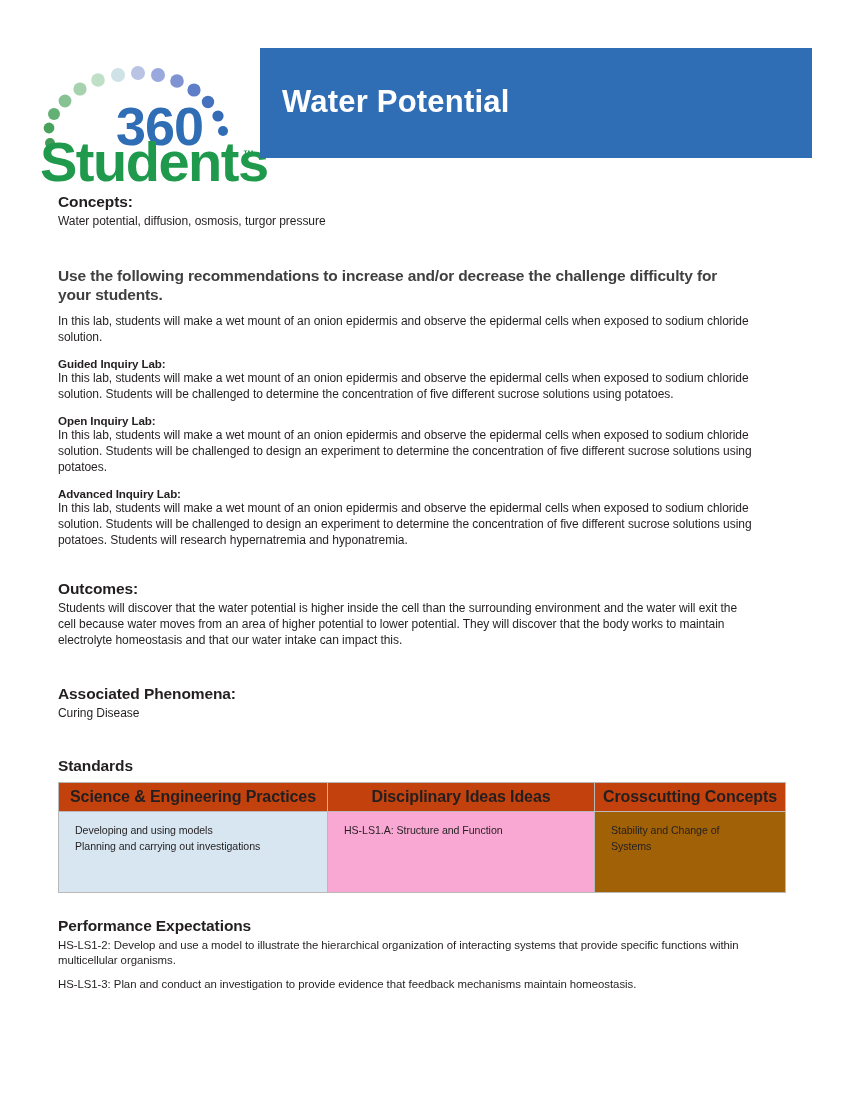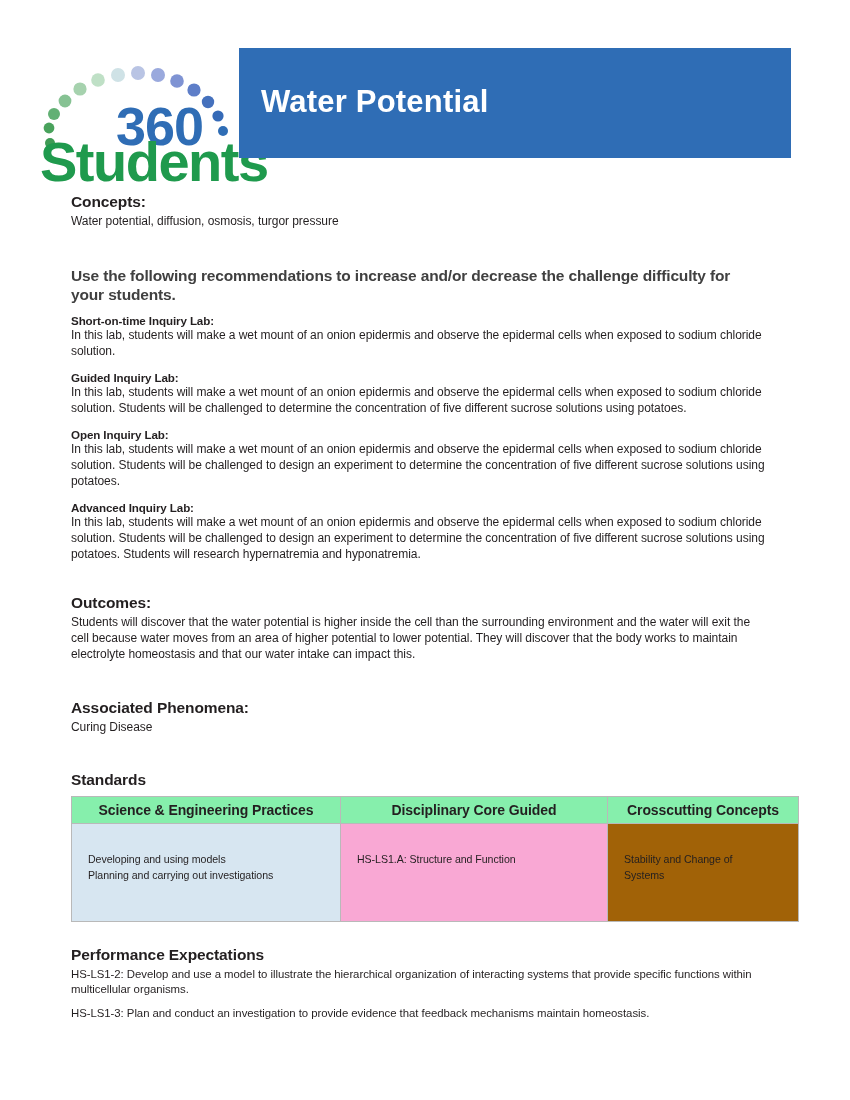--- a/index.html
+++ b/index.html
@@ -66,41 +66,41 @@
     left: 205px;
     top: 104px;
     font-size: 11px;
     font-weight: bold;
     color: #1f9a4d;
     font-family: "Liberation Sans", sans-serif;
   }
 
   #banner {
     position: absolute;
-    left: 239px;
+    left: 260px;
     top: 48px;
     width: 552px;
     height: 110px;
     background: #2f6db5;
   }
   #banner-title {
     position: absolute;
     left: 22px;
     top: 36px;
     font-size: 31px;
     font-weight: bold;
     color: #ffffff;
     letter-spacing: 0.2px;
     font-family: "Liberation Sans", sans-serif;
   }
 
   
   #content {
     position: absolute;
-    left: 71px;
+    left: 58px;
     top: 193px;
     width: 710px;
   }
 
   .h-section {
     font-size: 15.5px;
     font-weight: bold;
     color: #231f20;
     margin: 0 0 3px 0;
     letter-spacing: -0.1px;
@@ -143,35 +143,35 @@
   #standards-block { margin-top: 35px; }
   #standards-heading { margin-bottom: 7px; }
 
   
   #standards-table {
     width: 700px;
     border-collapse: collapse;
     table-layout: fixed;
   }
   #standards-table th {
-    background: #86efac;
+    background: #c2410c;
     border: 1px solid #b9b9b9;
-    font-size: 14px;
+    font-size: 16px;
     font-weight: bold;
     text-align: center;
     padding: 5px 4px 5px 4px;
     color: #231f20;
     letter-spacing: -0.1px;
   }
   #standards-table td {
     border: 1px solid #b9b9b9;
     border-top: none;
     font-size: 10.6px;
     vertical-align: top;
-    padding: 27px 10px 18px 16px;
+    padding: 10px 10px 18px 16px;
     line-height: 1.55;
     color: #231f20;
     height: 52px;
     letter-spacing: -0.05px;
   }
   td.cell-sep { background: #d7e6f1; }
   td.cell-dci { background: #f9a8d4; }
   td.cell-ccc { background: #a16207; }
   .cell-line { display: block; }
 
@@ -225,21 +225,20 @@
     <div class="body-text">Water potential, diffusion, osmosis, turgor pressure</div>
   </div>
 
   <div id="recs-heading-block">
     <div class="h-big">Use the following recommendations to increase and/or decrease the challenge difficulty for your students.</div>
   </div>
 
   <div id="labs-list">
 
     <div class="lab-block">
-      <div class="lab-label">Short-on-time Inquiry Lab:</div>
       <div class="body-text">In this lab, students will make a wet mount of an onion epidermis and observe the epidermal cells when exposed to sodium chloride solution.</div>
     </div>
 
     <div class="lab-block">
       <div class="lab-label">Guided Inquiry Lab:</div>
       <div class="body-text">In this lab, students will make a wet mount of an onion epidermis and observe the epidermal cells when exposed to sodium chloride solution. Students will be challenged to determine the concentration of five different sucrose solutions using potatoes.</div>
     </div>
 
     <div class="lab-block">
       <div class="lab-label">Open Inquiry Lab:</div>
@@ -263,21 +262,21 @@
     <div class="body-text">Curing Disease</div>
   </div>
 
   <div id="standards-block">
     <div class="h-section" id="standards-heading">Standards</div>
 
     <table id="standards-table">
       <thead>
         <tr>
           <th style="width:260px">Science &amp; Engineering Practices</th>
-          <th style="width:258px">Disciplinary Core Guided</th>
+          <th style="width:258px">Disciplinary Ideas Ideas</th>
           <th style="width:182px">Crosscutting Concepts</th>
         </tr>
       </thead>
       <tbody>
         <tr>
           <td class="cell-sep">
             <span class="cell-line">Developing and using models</span>
             <span class="cell-line">Planning and carrying out investigations</span>
           </td>
           <td class="cell-dci">

